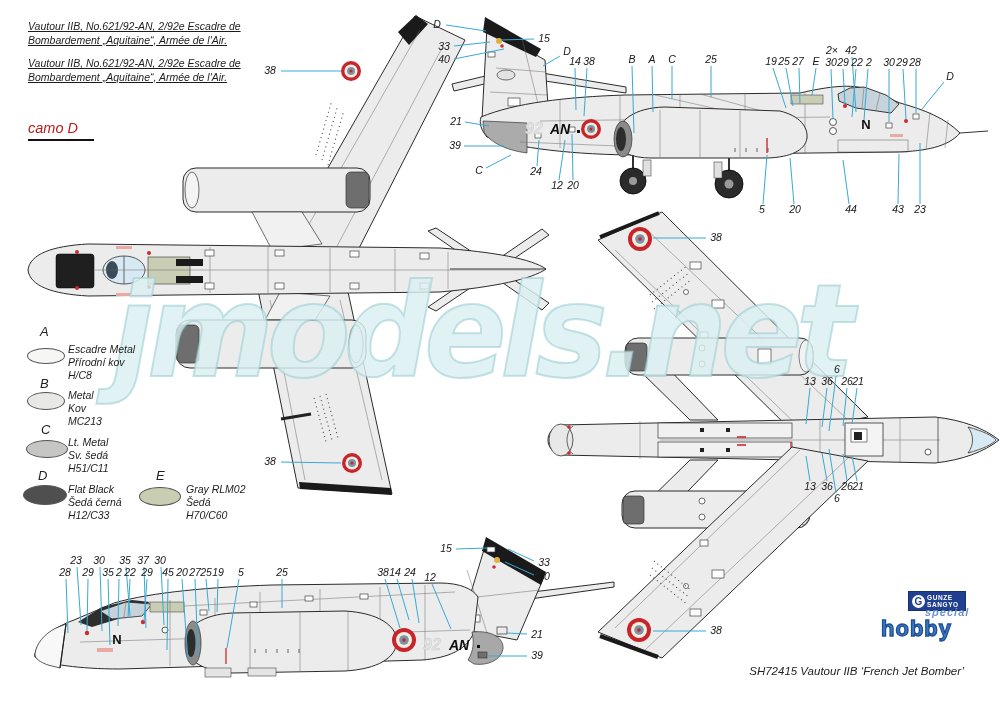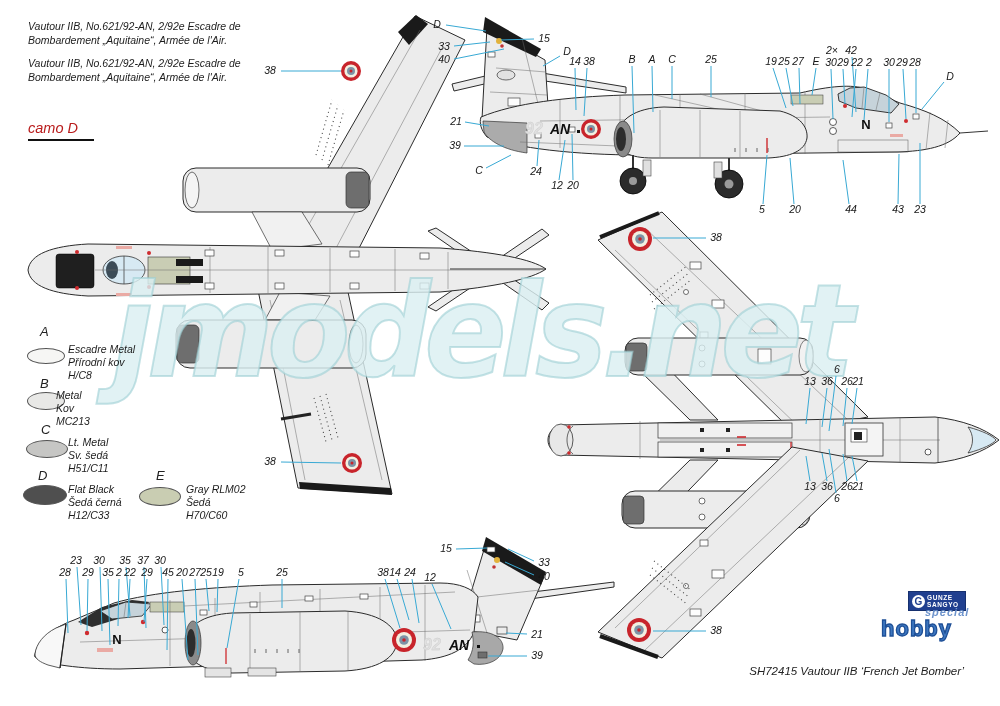--- a/index.html
+++ b/index.html
@@ -17,21 +17,21 @@
   .skin{fill:#ececec;stroke:#2b2b2b;stroke-width:1;stroke-linejoin:round;}
   .skin2{fill:#f1f1f1;stroke:#333;stroke-width:.7;}
   .pl{stroke:#6a6a6a;stroke-width:.5;fill:none;}
   .pl2{stroke:#444;stroke-width:.8;fill:none;}
   .h{fill:#fdfdfd;stroke:#444;stroke-width:.7;}
   .dk{fill:#1a1a1a;stroke:none;}
   .spk{stroke:#444;stroke-width:1.1;stroke-dasharray:1 3.4;fill:none;}
   .ghost{font:bold italic 16px "Liberation Sans",sans-serif;fill:#e0e0e0;stroke:#cccccc;stroke-width:.4;text-anchor:middle;}
   .code{font:bold italic 14px "Liberation Sans",sans-serif;fill:#0e0e0e;text-anchor:middle;}
   .codeN{font:bold 13px "Liberation Sans",sans-serif;fill:#0e0e0e;text-anchor:middle;}
-  .cap{position:absolute;z-index:4;font:italic 10.5px/13.5px "Liberation Sans",sans-serif;color:#1c1c1c;white-space:pre-line;}
+  .cap{position:absolute;z-index:4;font:italic 10.5px/13.5px "Liberation Sans",sans-serif;color:#1c1c1c;white-space:pre-line;text-decoration:underline;}
   .camo{position:absolute;left:28px;top:120px;z-index:4;font:italic 14.5px "Liberation Sans",sans-serif;
         color:#b91c1c;border-bottom:2.5px solid #111;padding:0 16px 3px 0;}
   .leg-letter{position:absolute;z-index:4;font:italic 13px "Liberation Sans",sans-serif;color:#222;}
   .leg-swatch{position:absolute;z-index:4;border:1.4px solid #555;border-radius:50%;box-sizing:border-box;}
   .leg-text{position:absolute;z-index:4;font:italic 10.5px/13px "Liberation Sans",sans-serif;color:#1c1c1c;}
   .leg-text span{display:block;}
   .footer{position:absolute;right:36px;top:665px;z-index:4;font:italic 11.5px "Liberation Sans",sans-serif;color:#222;margin-left:11px;}
   .gunze{position:absolute;left:908px;top:591px;z-index:4;width:58px;height:20px;background:#203f8f;
         border:1px solid #16306e;display:flex;align-items:center;gap:2px;padding:0 3px;box-sizing:border-box;}
   .gunze-circle{width:13px;height:13px;border-radius:50%;background:#fff;color:#203f8f;
@@ -511,21 +511,21 @@
   <div>
     <span class="leg-letter" style="left:40px;top:324px">A</span>
     <span class="leg-swatch" style="left: 27px; top: 348px; width: 38px; height: 16px; background: rgb(246, 246, 244);"></span>
     <div class="leg-text" style="left:68px;top:343px">
       <span>Escadre Metal</span>
         <span>Přírodní kov</span>
         <span>H/C8</span>
     </div>
     <span class="leg-letter" style="left:40px;top:376px">B</span>
     <span class="leg-swatch" style="left: 27px; top: 392px; width: 38px; height: 18px; background: rgb(232, 232, 230);"></span>
-    <div class="leg-text" style="left:56px;top:389px">
+    <div class="leg-text" style="left:68px;top:389px">
       <span>Metal</span>
         <span>Kov</span>
         <span>MC213</span>
     </div>
     <span class="leg-letter" style="left:41px;top:422px">C</span>
     <span class="leg-swatch" style="left: 26px; top: 440px; width: 42px; height: 18px; background: rgb(198, 198, 196);"></span>
     <div class="leg-text" style="left:68px;top:436px">
       <span>Lt. Metal</span>
         <span>Sv. šedá</span>
         <span>H51/C11</span>

